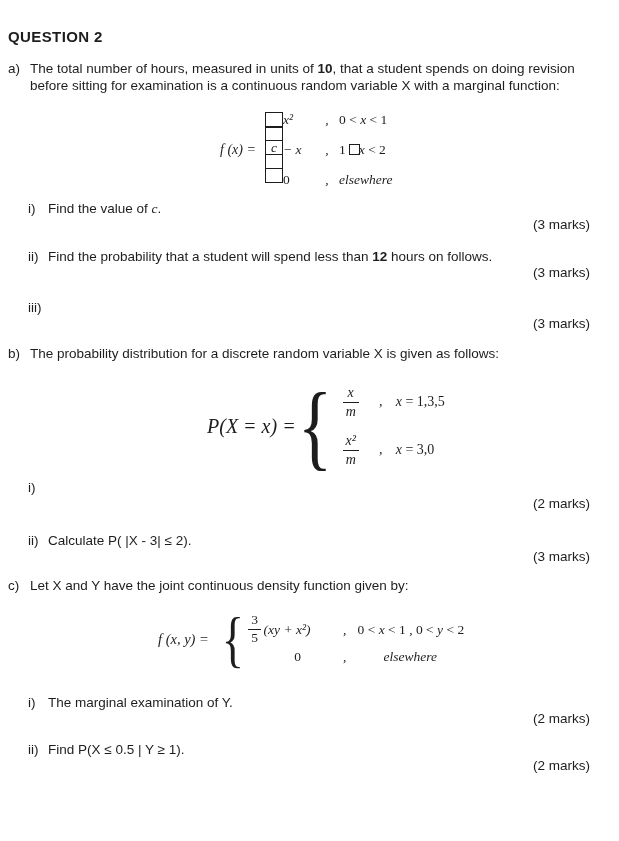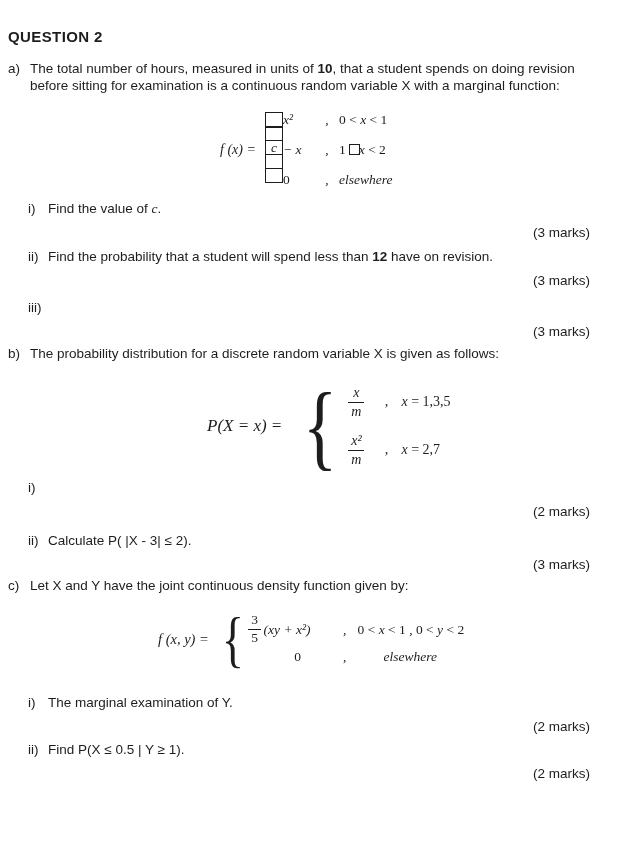--- a/index.html
+++ b/index.html
@@ -17,21 +17,21 @@
 
   .part-head{display:flex;font-size:13.5px;line-height:16.5px;}
   .plabel{width:22px;flex:none;}
   .ptext{width:563px;}
   .b{font-weight:bold;text-align:center;}
 
   
   .item{left:28px;width:562px;font-size:13.5px;line-height:16px;}
   .item-line{display:flex;}
   .ilabel{width:20px;flex:none;}
-  .marks{text-align:right;margin-top:8px;}
+  .marks{text-align:right;margin-top:0;}
   .it-ser{font-family:"Liberation Serif",serif;font-style:italic;}
 
   
   .math{font-family:"Liberation Serif",serif;font-style:italic;}
   .mup{font-style:normal;}
   .frac{display:inline-flex;flex-direction:column;align-items:center;line-height:1.1;}
   .frac .den{border-top:1px solid #1d1d1d;padding:1px 3px 0;}
   .frac .num{padding:0 3px 1px;}
 
   
@@ -46,21 +46,21 @@
   .fa-r2{top:30px;}
   .fa-r3{top:60px;}
   .fa-expr{width:32px;}
   .fa-comma{width:24px;text-align:center;}
   .inline-box{display:inline-block;width:11px;height:11px;border:1.4px solid #1d1d1d;
         box-sizing:border-box;margin:0 0 -1px 3px;}
   .tight{margin-left:-1px;}
 
   
   .formula-b{left:207px;top:380px;height:92px;display:flex;align-items:center;font-size:14px;}
-  .fb-lhs{font-size:17px;margin-right:19px;}
+  .fb-lhs{font-size:20px;margin-right:0;}
   .brace{font-family:"Liberation Serif",serif;font-style:normal;display:inline-block;
         transform:scaleX(.75);transform-origin:center;}
   .brace-b{font-size:96px;line-height:1;height:92px;display:flex;align-items:center;margin:0 -2px 0 -4px;}
   .rows-b{display:flex;flex-direction:column;gap:6px;}
   .frow-b{display:grid;grid-template-columns:30px 30px auto;align-items:center;height:42px;}
   .frow-b .comma{text-align:center;}
 
   
   .formula-c{left:158px;top:608px;height:62px;display:flex;align-items:center;font-size:13.5px;}
   .fc-lhs{font-size:14.5px;margin-right:13px;}
@@ -118,21 +118,21 @@
     <div class="item-line">
       <span class="ilabel">i)</span>
       <span><span>Find the value of </span><span class="it-ser">c</span><span>.</span></span>
     </div>
     <div class="marks">(3 marks)</div>
   </div>
 
   <div class="abs item" style="top:249px;">
     <div class="item-line">
       <span class="ilabel">ii)</span>
-      <span><span>Find the probability that a student will spend less than </span><span class="b">12</span><span> have on revision.</span></span>
+      <span><span>Find the probability that a student will spend less than </span><span class="b">12</span><span> hours on follows.</span></span>
     </div>
     <div class="marks">(3 marks)</div>
   </div>
 
   <div class="abs item" style="top:300px;">
     <div class="item-line">
       <span class="ilabel">iii)</span>
     </div>
     <div class="marks">(3 marks)</div>
   </div>
@@ -153,21 +153,21 @@
           </span>
         <span class="comma">,</span>
         <span class="cond"><span>x</span><span class="mup"> = 1,3,5</span></span>
       </div>
       <div class="frow-b">
         <span class="frac">
             <span class="num">x²</span>
             <span class="den">m</span>
           </span>
         <span class="comma">,</span>
-        <span class="cond"><span>x</span><span class="mup"> = 2,7</span></span>
+        <span class="cond"><span>x</span><span class="mup"> = 3,0</span></span>
       </div>
     </div>
   </div>
 
   <div class="abs item" style="top:480px;">
     <div class="item-line">
       <span class="ilabel">i)</span>
     </div>
     <div class="marks">(2 marks)</div>
   </div>

